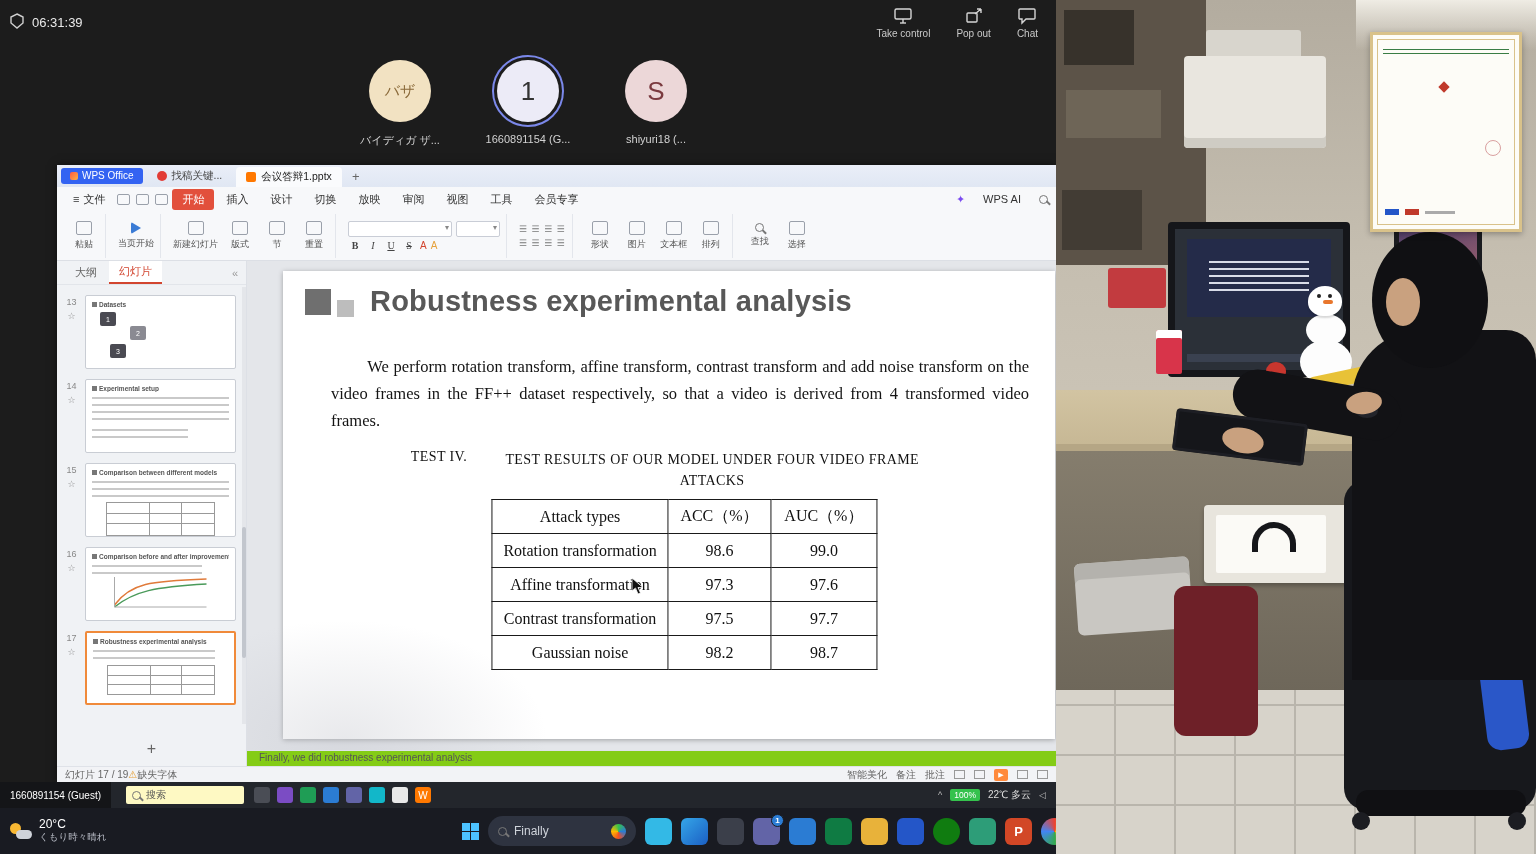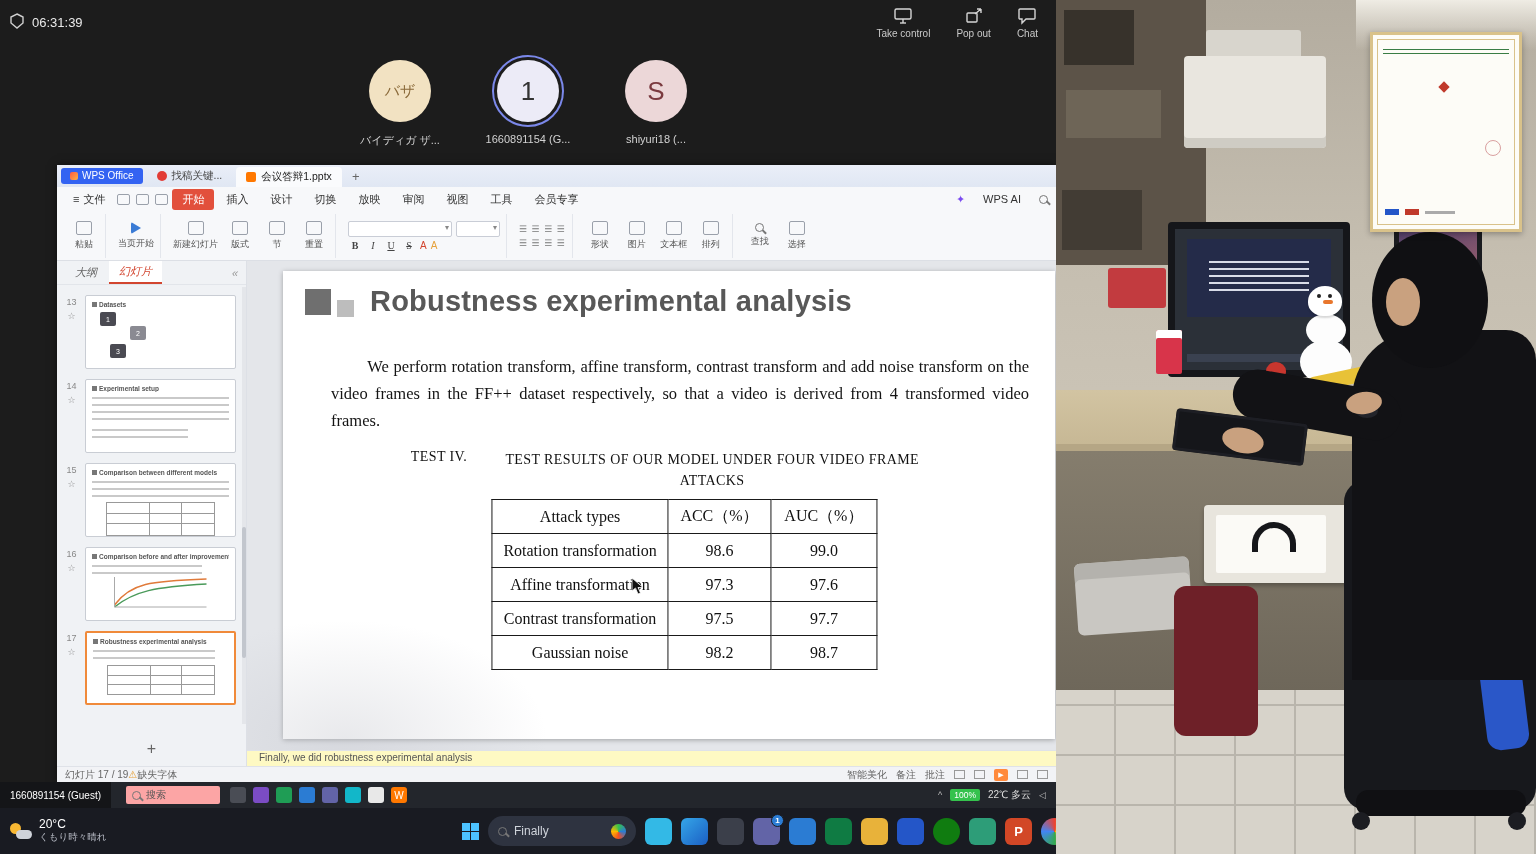--- a/index.html
+++ b/index.html
@@ -53,21 +53,21 @@
   .selbox { width:104px; height:16px; background:#fff; border:1px solid #c9cdd6; border-radius:2px; position:relative; cursor:pointer; }
   .selbox.small { width:44px; }
   .selbox::after { content:"▾"; position:absolute; right:2px; top:1px; font-size:8px; color:#888; }
   .btnrow { display:flex; gap:4px; font-size:10px; color:#444; }
   .btnrow b, .btnrow i, .btnrow u, .btnrow s { cursor:pointer; width:14px; text-align:center; font-family:"Liberation Serif",serif; }
   .alignrow { display:flex; flex-direction:column; gap:4px; color:#777; font-size:9px; letter-spacing:1px; }
   .alignrow span { cursor:pointer; }
 
   .wps-body { flex:1; display:flex; min-height:0; }
   .panel { width:190px; background:#f0f2f5; border-right:1px solid #dde0e6; position:relative; flex:none; }
-  .panel-tabs { height:24px; display:flex; align-items:center; font-size:11px; color:#666; gap:2px; padding-left:8px; border-bottom:1px solid #e2e5ea;font-style:italic; }
+  .panel-tabs { height:24px; display:flex; align-items:center; font-size:11px; color:#666; gap:2px; padding-left:8px; border-bottom:1px solid #e2e5ea; }
   .ptab { padding:3px 10px; cursor:pointer; }
   .ptab.active { background:#fff; color:#d2452f; border-bottom:2px solid #d2452f; }
   .collapse { margin-left:auto; padding-right:8px; color:#999; cursor:pointer; font-size:11px; }
   .thumbs { position:absolute; left:0; right:4px; top:26px; bottom:42px; padding:8px 6px 0 6px; overflow:hidden; }
   .thumbrow { display:flex; gap:5px; margin-bottom:10px; }
   .tmeta { width:17px; font-size:9px; color:#888; text-align:center; line-height:1.6; }
   .tbox { flex:1; height:74px; background:#fff; border:1px solid #c9cdd4; border-radius:2px; position:relative; padding:5px 6px; overflow:hidden; cursor:pointer; }
   .tbox.selected { border:2px solid #f08a3a; }
   .ttitle { font-size:6.5px; font-weight:bold; color:#555; white-space:nowrap; overflow:hidden; display:flex; gap:2px; align-items:center; }
   .ttitle::before { content:""; width:5px; height:5px; background:#777; flex:none; }
@@ -92,31 +92,31 @@
   .slide-title { font-size:29px; font-weight:bold; color:#585858; letter-spacing:.2px; }
   .slide-body { position:absolute; left:48px; right:26px; top:82px; font-family:"Liberation Serif",serif; font-size:16.5px; color:#141414; line-height:1.65; text-align:justify; text-indent:2.2em; }
   .caption { position:absolute; left:0; right:0; top:178px; text-align:center; font-family:"Liberation Serif",serif; font-size:14px; color:#111; letter-spacing:.4px; }
   .caption .clab { margin-right:30px; }
   .caption .ctxt { display:inline-block; max-width:430px; vertical-align:top; line-height:1.5; }
   .stable { position:absolute; left:50%; top:228px; transform:translateX(-46%); border-collapse:collapse; font-family:"Liberation Serif",serif; font-size:16px; color:#111; }
   .stable td, .stable th { border:1.5px solid #1a1a1a; text-align:center; font-weight:normal; height:34px; padding:0 8px; }
   .stable .c0 { width:188px; } .stable .c1 { width:110px; } .stable .c2 { width:114px; }
   .cursor-arrow { position:absolute; left:348px; top:306px; }
 
-  .notesbar { height:16px; background:#fef9c3; border-top:1px solid #dfe2e8; font-size:10px; color:#555; padding:1px 12px; flex:none; white-space:nowrap; overflow:hidden; }
+  .notesbar { height:16px; background:#84cc16; border-top:1px solid #dfe2e8; font-size:10px; color:#555; padding:1px 12px; flex:none; white-space:nowrap; overflow:hidden; }
   .wps-status { height:16px; background:#f2f3f6; border-top:1px solid #dfe2e8; display:flex; align-items:center; font-size:10px; color:#666; padding:0 8px; flex:none; }
   .ws-right { margin-left:auto; display:flex; align-items:center; gap:9px; }
   .warn { color:#e6a23c; }
   .playbox { width:14px; height:12px; background:#ff8a3c; color:#fff; font-size:7px; display:flex; align-items:center; justify-content:center; border-radius:2px; cursor:pointer; }
   .viewic { width:11px; height:9px; border:1px solid #999; cursor:pointer; }
 
   
   .ptask { position:absolute; left:0; top:782px; width:1056px; height:26px; background:#23262c; display:flex; align-items:center; }
   .guest-label { position:absolute; left:0; top:0; height:26px; background:#141518; color:#fff; font-size:10px; padding:0 10px; display:flex; align-items:center; z-index:2; }
-  .psearch { margin-left:126px; width:94px; height:18px; background:#fca5a5; border-radius:2px; display:flex; align-items:center; gap:5px; padding:0 6px; font-size:10px; color:#555; cursor:text; }
+  .psearch { margin-left:126px; width:118px; height:18px; background:#fef9c3; border-radius:2px; display:flex; align-items:center; gap:5px; padding:0 6px; font-size:10px; color:#555; cursor:text; }
   .pticons { display:flex; align-items:center; gap:7px; margin-left:10px; }
   .pic { width:16px; height:16px; border-radius:3px; cursor:pointer; }
   .pt-right { margin-left:auto; display:flex; align-items:center; gap:8px; padding-right:10px; color:#ddd; font-size:10px; }
   .batt { background:#35c24d; color:#fff; font-size:8.5px; padding:1px 4px; border-radius:2px; }
   .chev { color:#bbb; font-size:9px; cursor:pointer; }
 
   
   .ltask { position:absolute; left:0; top:808px; width:1056px; height:46px; background:#191b22; display:flex; align-items:center; }
   .weather { display:flex; align-items:center; gap:7px; padding-left:10px; cursor:pointer; }
   .wicon { width:22px; height:16px; position:relative; }

